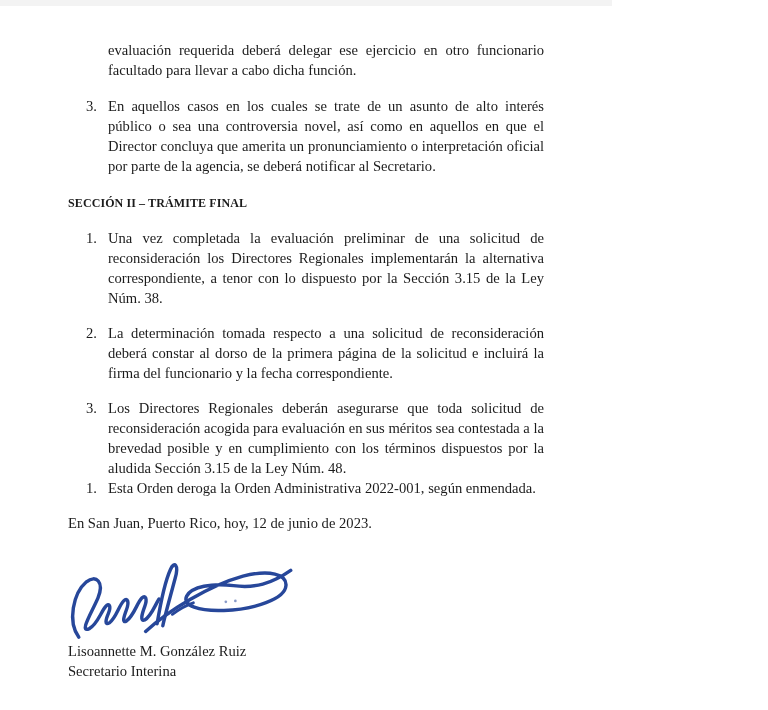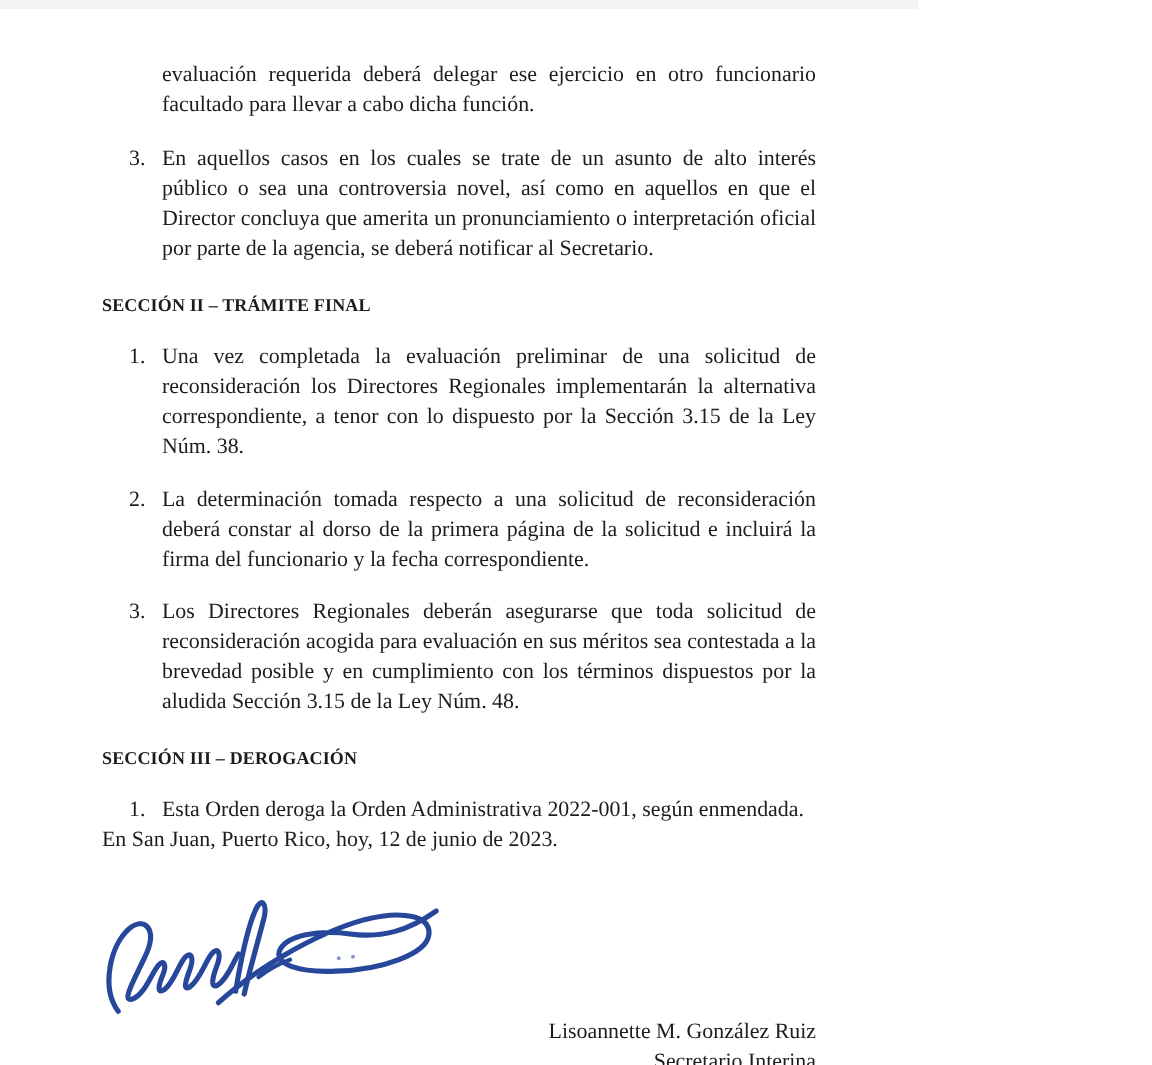--- a/index.html
+++ b/index.html
@@ -50,34 +50,34 @@
   .mt-item  { margin-top: 15px; }
   h2.section-heading {
     margin: 17px 0 0 0;
     font-size: 12px;
     font-weight: bold;
     letter-spacing: 0.1px;
     line-height: 20px;
   }
   h2.section-heading + .list-item { margin-top: 15px; }
   .closing-1 { margin-top: 30px; }
-  .closing-2 { }
+  .closing-2 { margin-top: 15px; }
   .signature-block {
     margin-top: 24px;
   }
   .signature-svg {
     display: block;
     margin-left: -4px;
     width: 232px;
     height: 84px;
   }
   .signatory {
     margin: 0;
     line-height: 20px;
-    text-align: right;
+    text-align: left;
   }
 </style>
 </head>
 <body>
 
 <div class="page">
 
   <div class="top-strip"></div>
 
   <div class="content">
@@ -99,21 +99,20 @@
     <div class="list-item mt-item">
       <span class="num">2.</span>
       <span class="txt">La determinación tomada respecto a una solicitud de reconsideración deberá constar al dorso de la primera página de la solicitud e incluirá la firma del funcionario y la fecha correspondiente.</span>
     </div>
 
     <div class="list-item mt-item">
       <span class="num">3.</span>
       <span class="txt">Los Directores Regionales deberán asegurarse que toda solicitud de reconsideración acogida para evaluación en sus méritos sea contestada a la brevedad posible y en cumplimiento con los términos dispuestos por la aludida Sección 3.15 de la Ley Núm. 48.</span>
     </div>
 
-    <h2 class="section-heading">SECCIÓN III – DEROGACIÓN</h2>
 
     <div class="list-item">
       <span class="num">1.</span>
       <span class="txt">Esta Orden deroga la Orden Administrativa 2022-001, según enmendada.</span>
     </div>
 
 
     <p class="para closing-2">En San Juan, Puerto Rico, hoy, 12 de junio de 2023.</p>
 
     <div class="signature-block">

